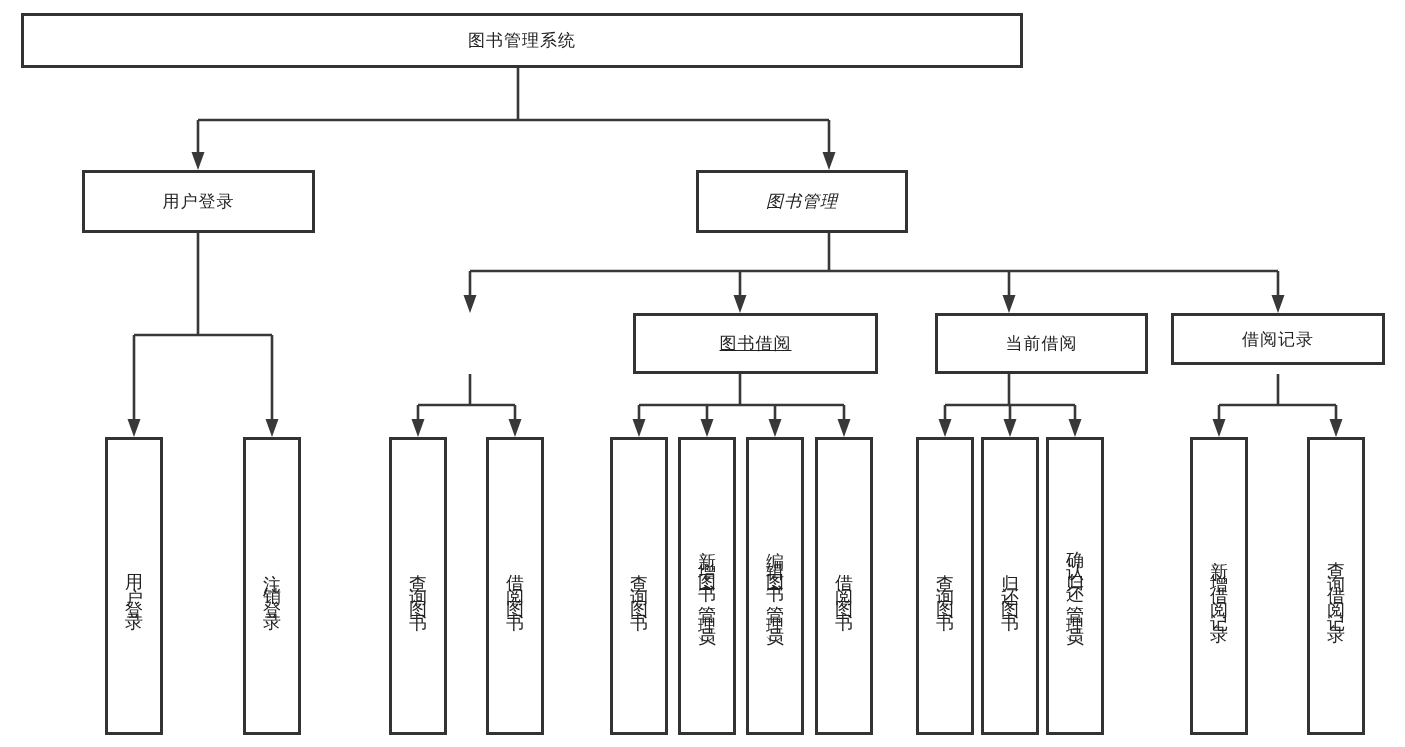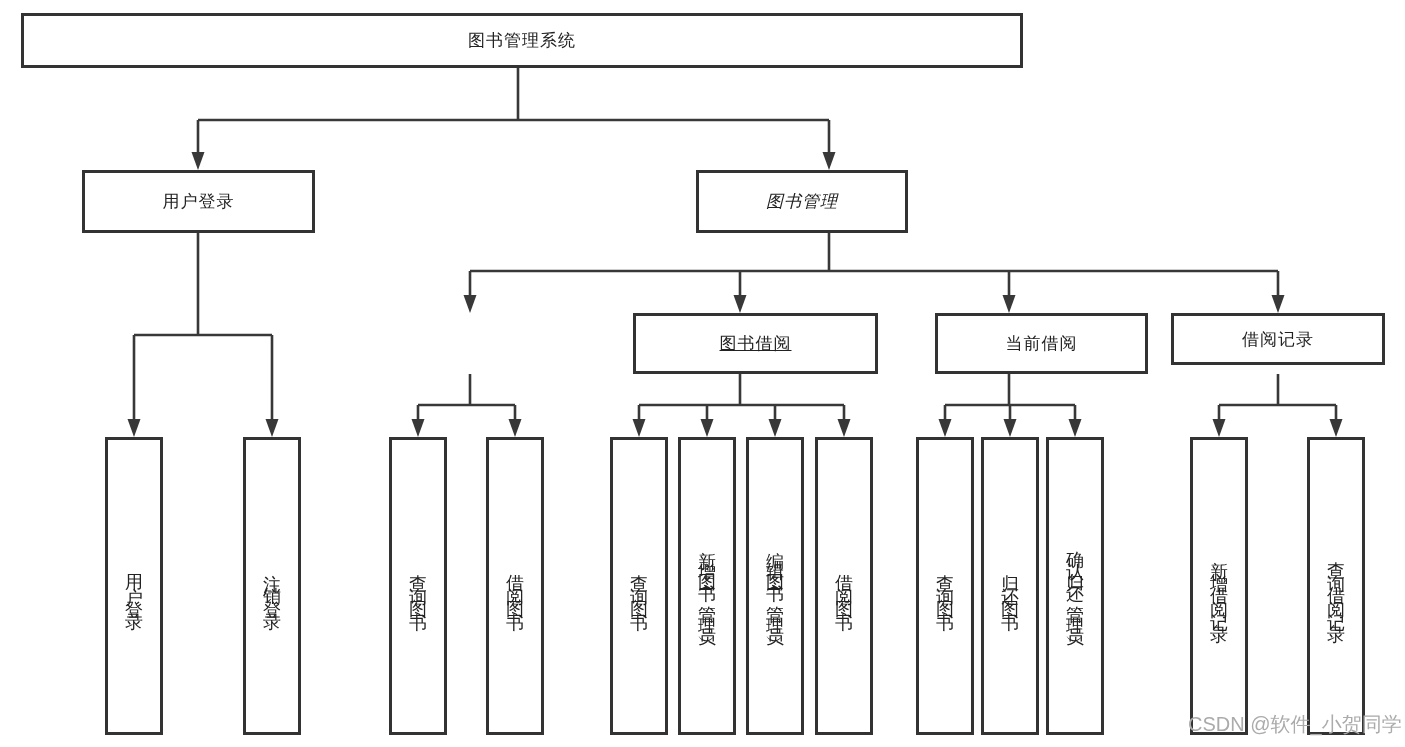--- a/index.html
+++ b/index.html
@@ -173,15 +173,14 @@
     <span>确认归还（管理员）</span>
   </div>
 
   <div class="node leaf" style="left:1190px;">
     <span>新增借阅记录</span>
   </div>
   <div class="node leaf" style="left:1307px;">
     <span>查询借阅记录</span>
   </div>
 
-  <div id="watermark">CSDN @软件_小贺同学</div>
 
 </div>
 
 </body></html>

